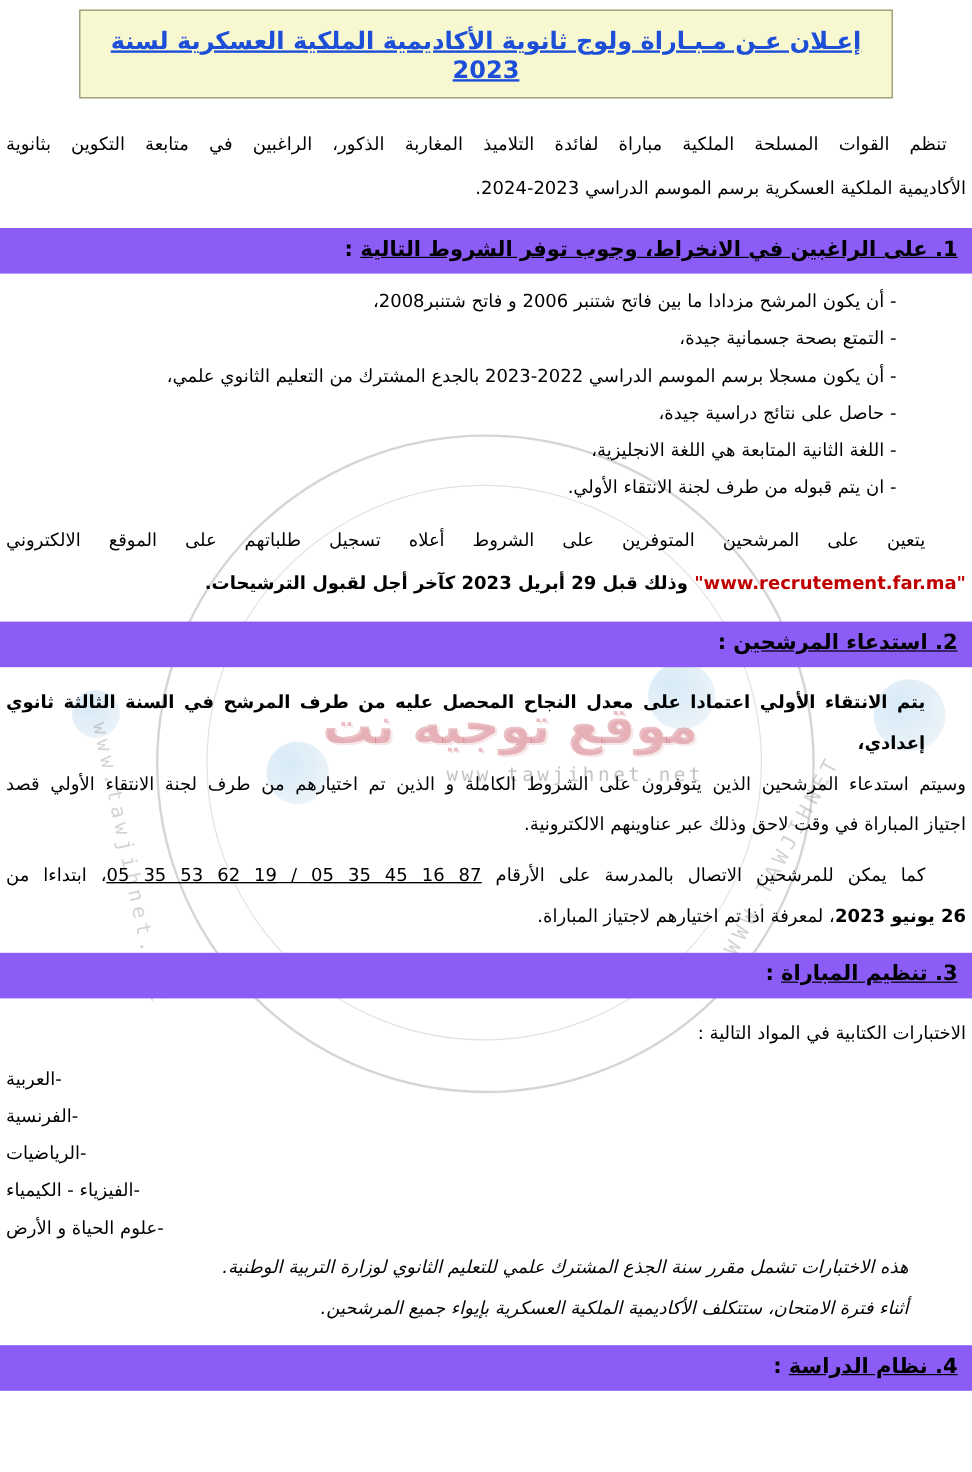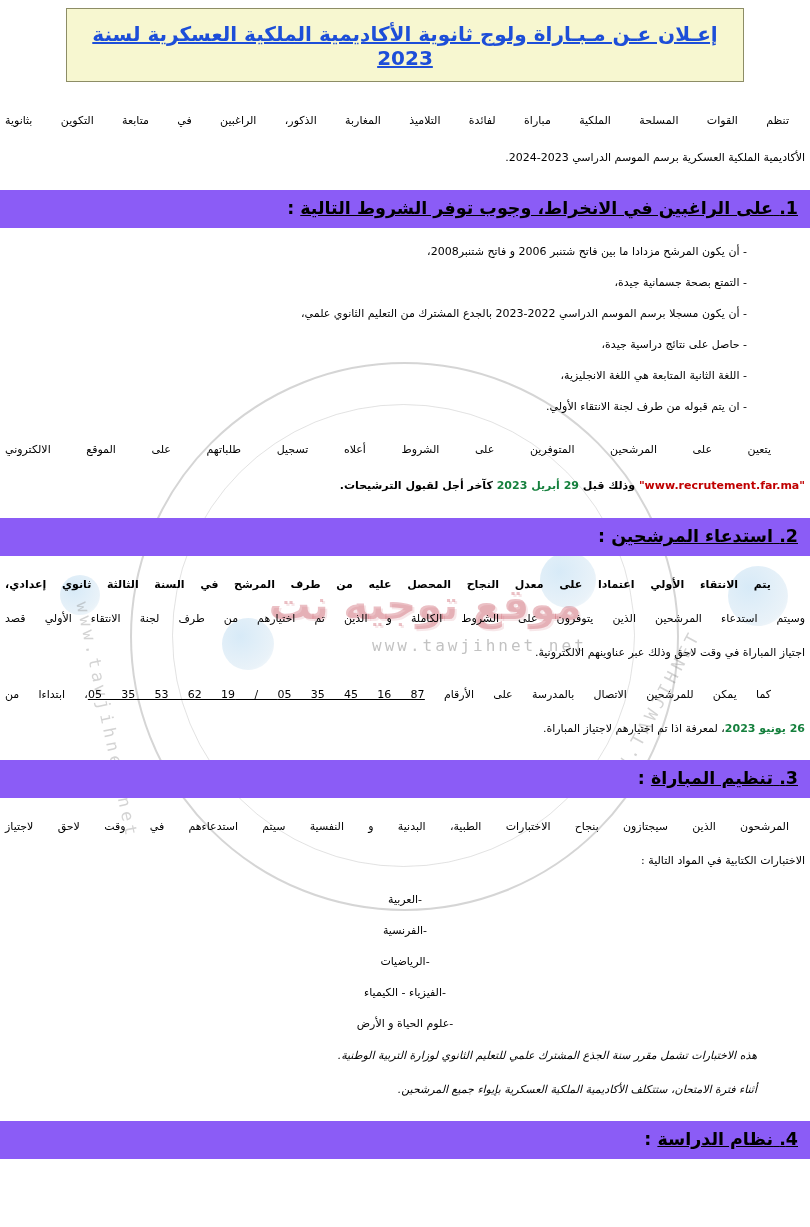--- a/index.html
+++ b/index.html
@@ -20,37 +20,37 @@
   }
 
   
   .band{
     background:#8b5cf6;margin:14px -5px 8px -5px;padding:8px 12px 10px 12px;
     font-weight:bold;font-size:17.5px;line-height:20px;text-align:right;
   }
   .band .u{text-decoration:underline;}
 
   
-  .line{font-size:11px;line-height:34px;text-align:right;}
+  .line{font-size:15px;line-height:34px;text-align:right;}
   .just{text-align:justify;text-align-last:justify;}
   .ind{padding-right:34px;}
   .ind-sm{padding-right:16px;}
   .intro .line{line-height:37px;}
   .bullets{margin-top:6px;}
   .bullets .line{padding-right:58px;line-height:31px;}
   .register{margin-top:10px;}
   .register .line{line-height:36px;}
   .para{margin-top:12px;}
   .contact{margin-top:8px;}
   .subjects{margin-top:6px;}
-  .subjects .line{text-align:center;line-height:31px;}
+  .subjects .line{text-align:left;line-height:31px;}
   .note{padding-right:48px;font-style:italic;}
 
   .b{font-weight:bold;}
-  .red{color:#15803d;font-weight:bold;margin-top:39px;}
+  .red{color:#000000;font-weight:bold;margin-top:39px;}
   .u2{text-decoration:underline;}
   .ltr{direction:ltr;unicode-bidi:embed;text-decoration:underline;}
   .url{color:#C00000;font-weight:bold;direction:ltr;unicode-bidi:embed;}
 
   
   .wm{position:absolute;z-index:0;pointer-events:none;}
   .wm-circle-outer{
     left:130px;top:362px;width:545px;height:545px;border-radius:50%;
     border:2px solid rgba(145,145,145,0.38);
   }
@@ -145,21 +145,20 @@
     <div class="line">
       <span class="red">26 يونيو 2023</span><span>، لمعرفة اذا تم اختيارهم لاجتياز المباراة.</span>
     </div>
   </div>
 
   <div class="band">
     <span class="u"><span>3.</span> <span>تنظيم المباراة</span></span><span> :</span>
   </div>
 
   <div class="para">
-    <div class="line just ind-sm">المرشحون الذين سيجتازون بنجاح الاختبارات الطبية، البدنية و النفسية سيتم استدعاءهم في وقت لاحق لاجتياز</div>
     <div class="line">الاختبارات الكتابية في المواد التالية :</div>
   </div>
 
   <div class="subjects">
     <div class="line">-العربية</div>
     <div class="line">-الفرنسية</div>
     <div class="line">-الرياضيات</div>
     <div class="line">-الفيزياء - الكيمياء</div>
     <div class="line">-علوم الحياة و الأرض</div>
   </div>

